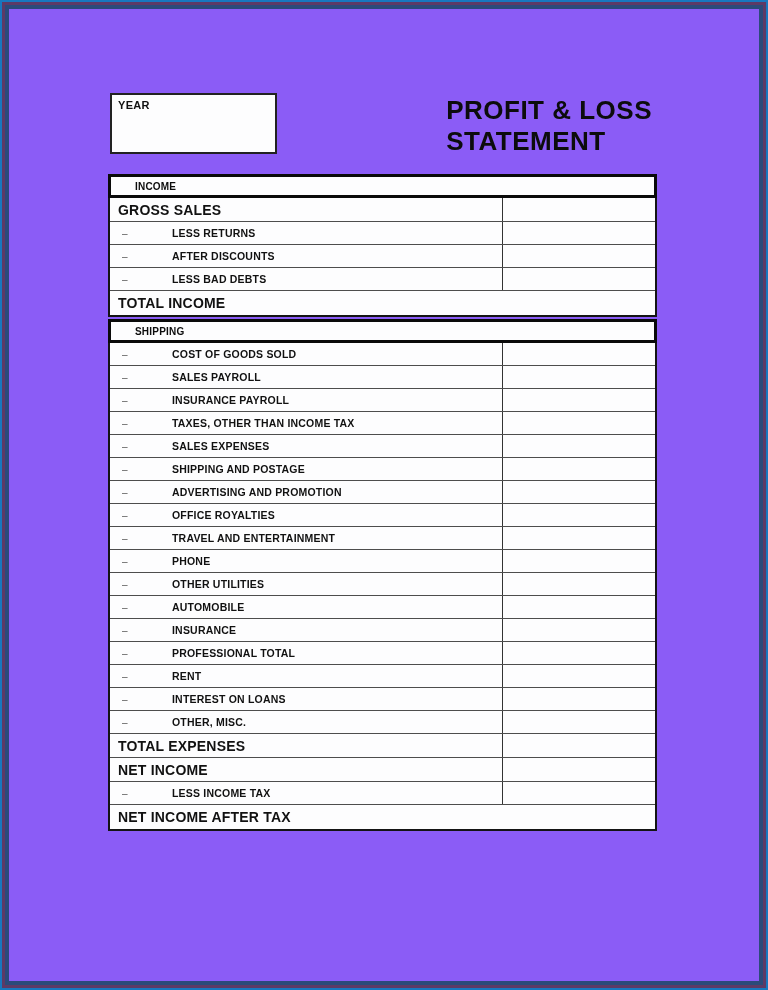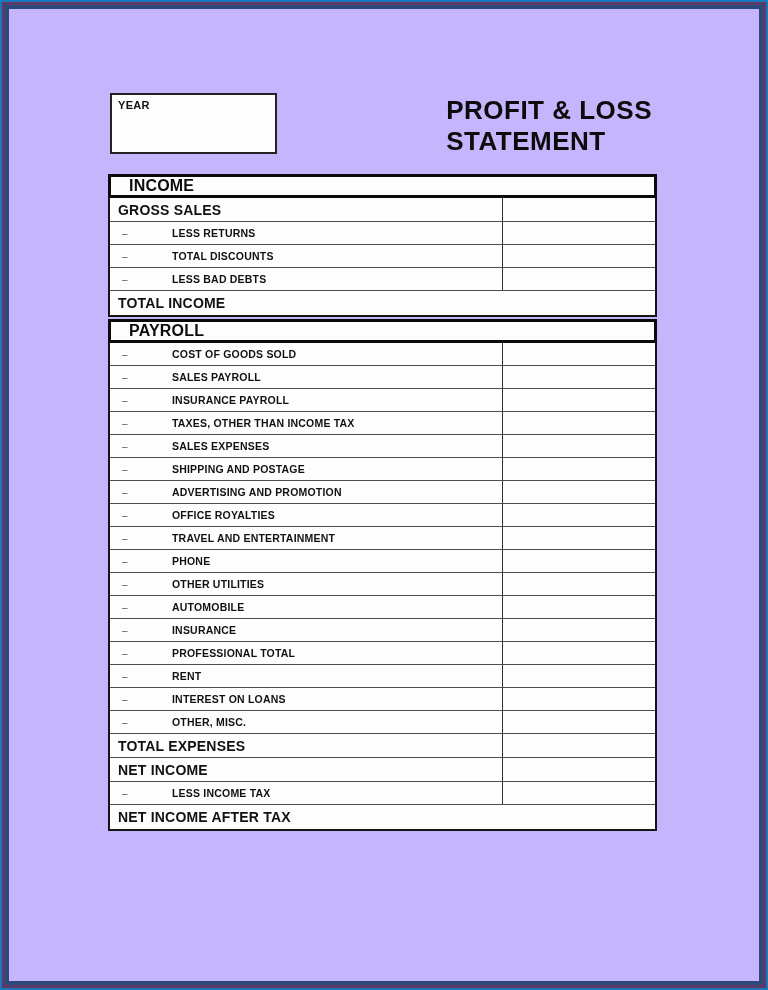--- a/index.html
+++ b/index.html
@@ -3,36 +3,36 @@
 <meta charset="utf-8">
 <style>
   * { margin:0; padding:0; box-sizing:border-box; }
   html,body { width:768px; height:990px; }
   body { font-family:"Liberation Sans","DejaVu Sans",sans-serif; background:#fff; }
 
   
   .frame1 { width:768px; height:990px; background:var(--frame-outer,#1778bf); padding:2px; }
   .frame2 { width:100%; height:100%; background:var(--frame-mid,#5d3a66); padding:3px; }
   .frame3 { width:100%; height:100%; background:var(--frame-inner,#2b4a7a); padding:4px; }
-  .sheet  { position:relative; width:100%; height:100%; background:#c4b5fd; overflow:hidden; }
+  .sheet  { position:relative; width:100%; height:100%; background:#8b5cf6; overflow:hidden; }
 
   .year-box { position:absolute; left:101px; top:84px; width:167px; height:61px;
               border:2px solid #222; background:#fdfdfe; }
   .year-label { display:block; padding:4px 0 0 6px; font-size:11px; font-weight:bold;
                 letter-spacing:.3px; color:#111; }
   .year-input { position:absolute; left:0; top:20px; right:0; bottom:0; }
 
   .title { position:absolute; top:86px; right:107px; 
            font-size:26px; line-height:31px; font-weight:bold; color:#0c0c0c;
            letter-spacing:.5px; }
 
   .pl-table { position:absolute; left:99px; top:165px; width:549px; }
 
   .section-header { border:3px solid #0a0a0a; height:24px; display:flex; align-items:center;
-                    padding-left:18px; font-size:16px; font-weight:bold; color:#0c0c0c;
+                    padding-left:24px; font-size:10px; font-weight:bold; color:#0c0c0c;
                     background:#fdfdfe; letter-spacing:.2px; }
   .section-header.gap { margin-top:2px; }
 
   .rows { border:2px solid #141414; border-top:none; }
   .row  { display:flex; height:23px; border-bottom:1px solid #4d4d4d; background:#fdfdfe; }
   .row.major { height:24px; }
   .row:last-child { border-bottom:none;flex-direction:column; }
 
   .label-cell { flex:1; display:flex; align-items:center; padding-left:8px; overflow:hidden; }
   .amount-cell { width:153px; border-left:1px solid #333; }
@@ -77,41 +77,41 @@
       <div class="row minor">
         <div class="label-cell">
                   <span class="dash">–</span>
                   <span class="lbl">LESS RETURNS</span>
                 </div>
         <div class="amount-cell"></div>
       </div>
       <div class="row minor">
         <div class="label-cell">
                   <span class="dash">–</span>
-                  <span class="lbl">TOTAL DISCOUNTS</span>
+                  <span class="lbl">AFTER DISCOUNTS</span>
                 </div>
         <div class="amount-cell"></div>
       </div>
       <div class="row minor">
         <div class="label-cell">
                   <span class="dash">–</span>
                   <span class="lbl">LESS BAD DEBTS</span>
                 </div>
         <div class="amount-cell"></div>
       </div>
       <div class="row major">
         <div class="label-cell">
                   <span class="lbl">TOTAL INCOME</span>
                 </div>
         <div class="amount-cell"></div>
       </div>
     </div>
 
     <div class="section-header gap">
-      <span>PAYROLL</span>
+      <span>SHIPPING</span>
     </div>
 
     <div class="rows">
       <div class="row minor">
         <div class="label-cell">
                   <span class="dash">–</span>
                   <span class="lbl">COST OF GOODS SOLD</span>
                 </div>
         <div class="amount-cell"></div>
       </div>

